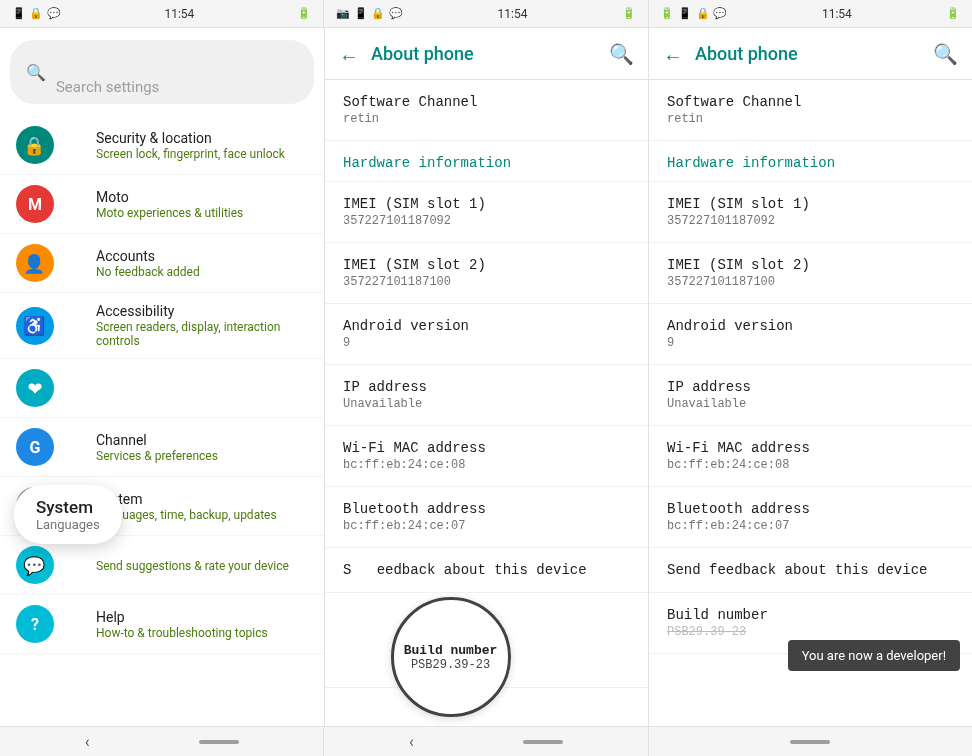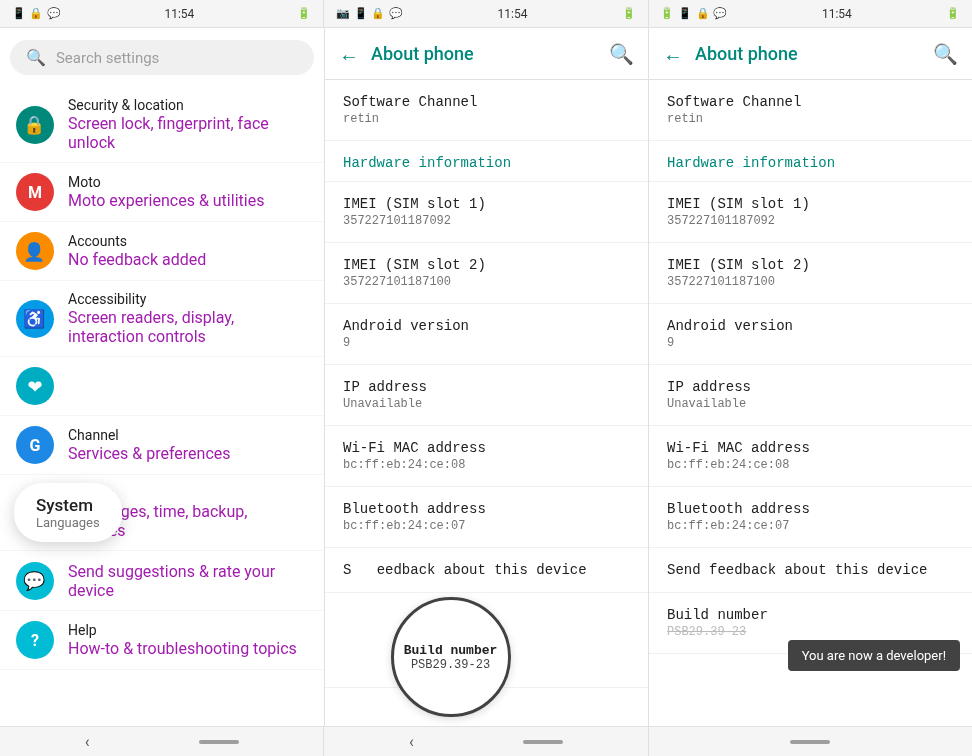--- a/index.html
+++ b/index.html
@@ -46,21 +46,21 @@
     .search-bar {
       margin: 12px 10px;
       display: flex;
       align-items: center;
       background: #f0f0f0;
       border-radius: 24px;
       padding: 8px 16px;
       gap: 10px;
     }
     .search-bar-icon { color: #00897b; font-size: 16px; }
-    .search-bar-text { color: #9e9e9e; font-size: 15px; }
+    .search-bar-text { color: #9e9e9e; font-size: 15px; margin-top: 30px; }
 
     .settings-list { overflow-y: auto; flex: 1; }
 
     .settings-item {
       display: flex;
       align-items: center;
       padding: 10px 16px;
       gap: 14px;
       cursor: pointer;
       border-bottom: 1px solid #f5f5f5;
@@ -72,23 +72,23 @@
       height: 38px;
       border-radius: 50%;
       display: flex;
       align-items: center;
       justify-content: center;
       font-size: 18px;
       color: #fff;
       flex-shrink: 0;
     }
 
-    .settings-text { flex: 1; }
+    .settings-text { flex: 1; margin-left: 28px; }
     .settings-title { font-size: 14px; color: #212121; font-weight: 400; }
-    .settings-subtitle { font-size: 16px; color: #a21caf; margin-top: 1px; }
+    .settings-subtitle { font-size: 12px; color: #4d7c0f; margin-top: 1px; }
 
     
     .system-tooltip {
       position: absolute;
       left: 14px;
       top: 8px;
       background: #fff;
       border-radius: 28px;
       padding: 12px 22px;
       box-shadow: 0 4px 16px rgba(0,0,0,0.18);

